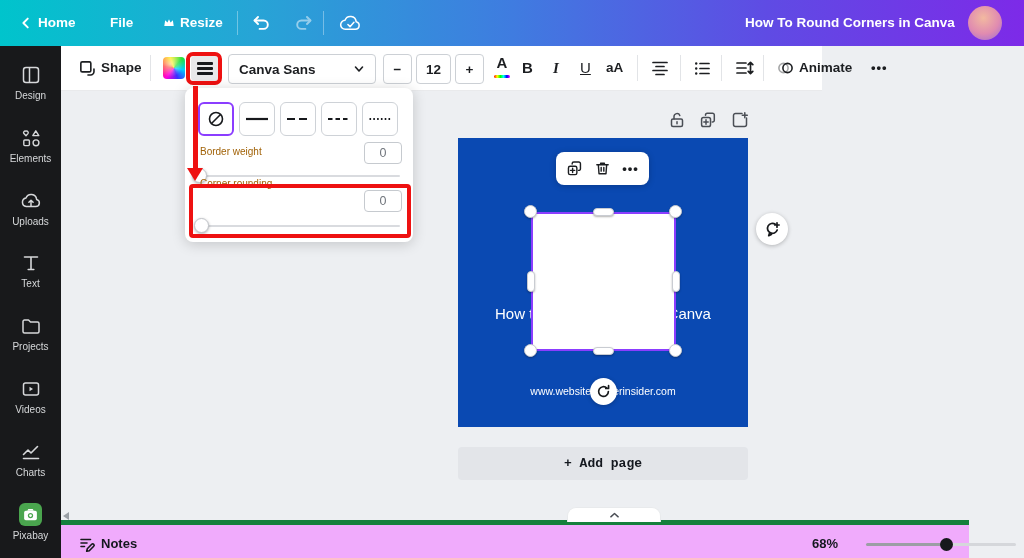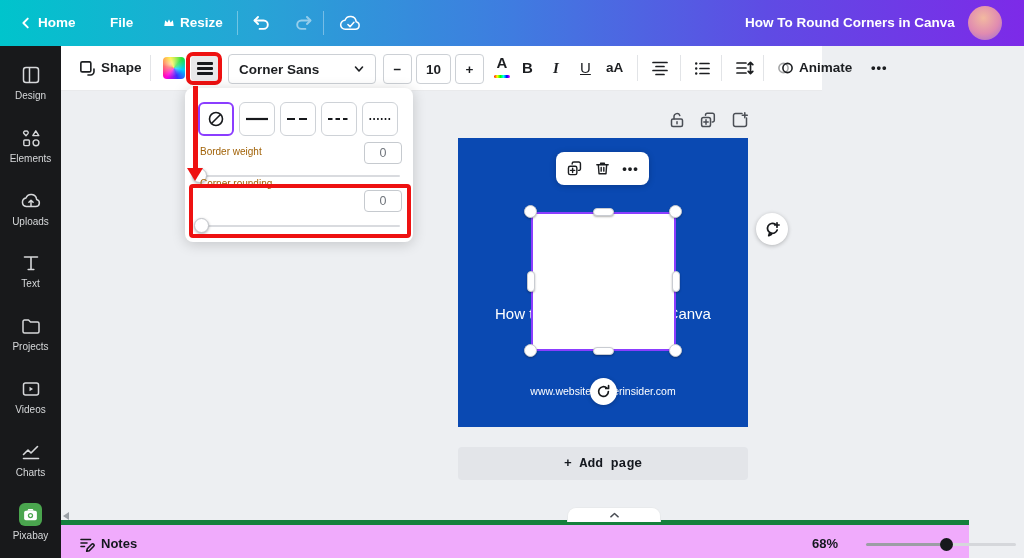--- a/index.html
+++ b/index.html
@@ -201,29 +201,29 @@
     <div class="abs" style="left:130px;top:10px;width:27px;height:25px;background:#e8e8ea;border-radius:4px;
       display:flex;flex-direction:column;align-items:center;justify-content:center;gap:2.2px;">
       <span style="width:16px;height:3.2px;background:#17191c;border-radius:1px;"></span>
       <span style="width:16px;height:3.2px;background:#17191c;border-radius:1px;"></span>
       <span style="width:16px;height:3.2px;background:#17191c;border-radius:1px;"></span>
     </div>
 
     <div class="abs red-box" style="left:125px;top:6px;width:36px;height:33px;border-radius:7px;"></div>
 
     <div class="abs tool-box" style="left:167px;top:8px;width:148px;height:30px;justify-content:space-between;padding:0 10px;">
-      <span>Corner Sans</span>
+      <span>Canva Sans</span>
       <span>
           <svg width="12" height="12" viewBox="0 0 12 12" fill="none" stroke="#1c1e21" stroke-width="1.6" stroke-linecap="round" stroke-linejoin="round">
             <path d="M2.5 4 6 8l3.5-4"></path>
           </svg>
         </span>
     </div>
     <div class="abs tool-box" style="left:322px;top:8px;width:29px;height:30px;">−</div>
-    <div class="abs tool-box" style="left:355px;top:8px;width:35px;height:30px;">10</div>
+    <div class="abs tool-box" style="left:355px;top:8px;width:35px;height:30px;">12</div>
     <div class="abs tool-box" style="left:394px;top:8px;width:29px;height:30px;">+</div>
 
     <div class="abs" style="left:433px;top:3px;text-align:center;">
       <div class="glyph" style="line-height:28px;">A</div>
       <div style="width:16px;height:3px;border-radius:2px;margin:-2px auto 0;
         background:linear-gradient(90deg,#f00,#ff0,#0f0,#0ff,#00f,#f0f);"></div>
     </div>
     <div class="abs glyph" style="left:461px;">B</div>
     <div class="abs glyph" style="left:492px;font-family:'Liberation Serif','DejaVu Serif',serif;font-style:italic;font-weight:600;">I</div>
     <div class="abs glyph" style="left:519px;font-weight:500;text-decoration:underline;">U</div>

